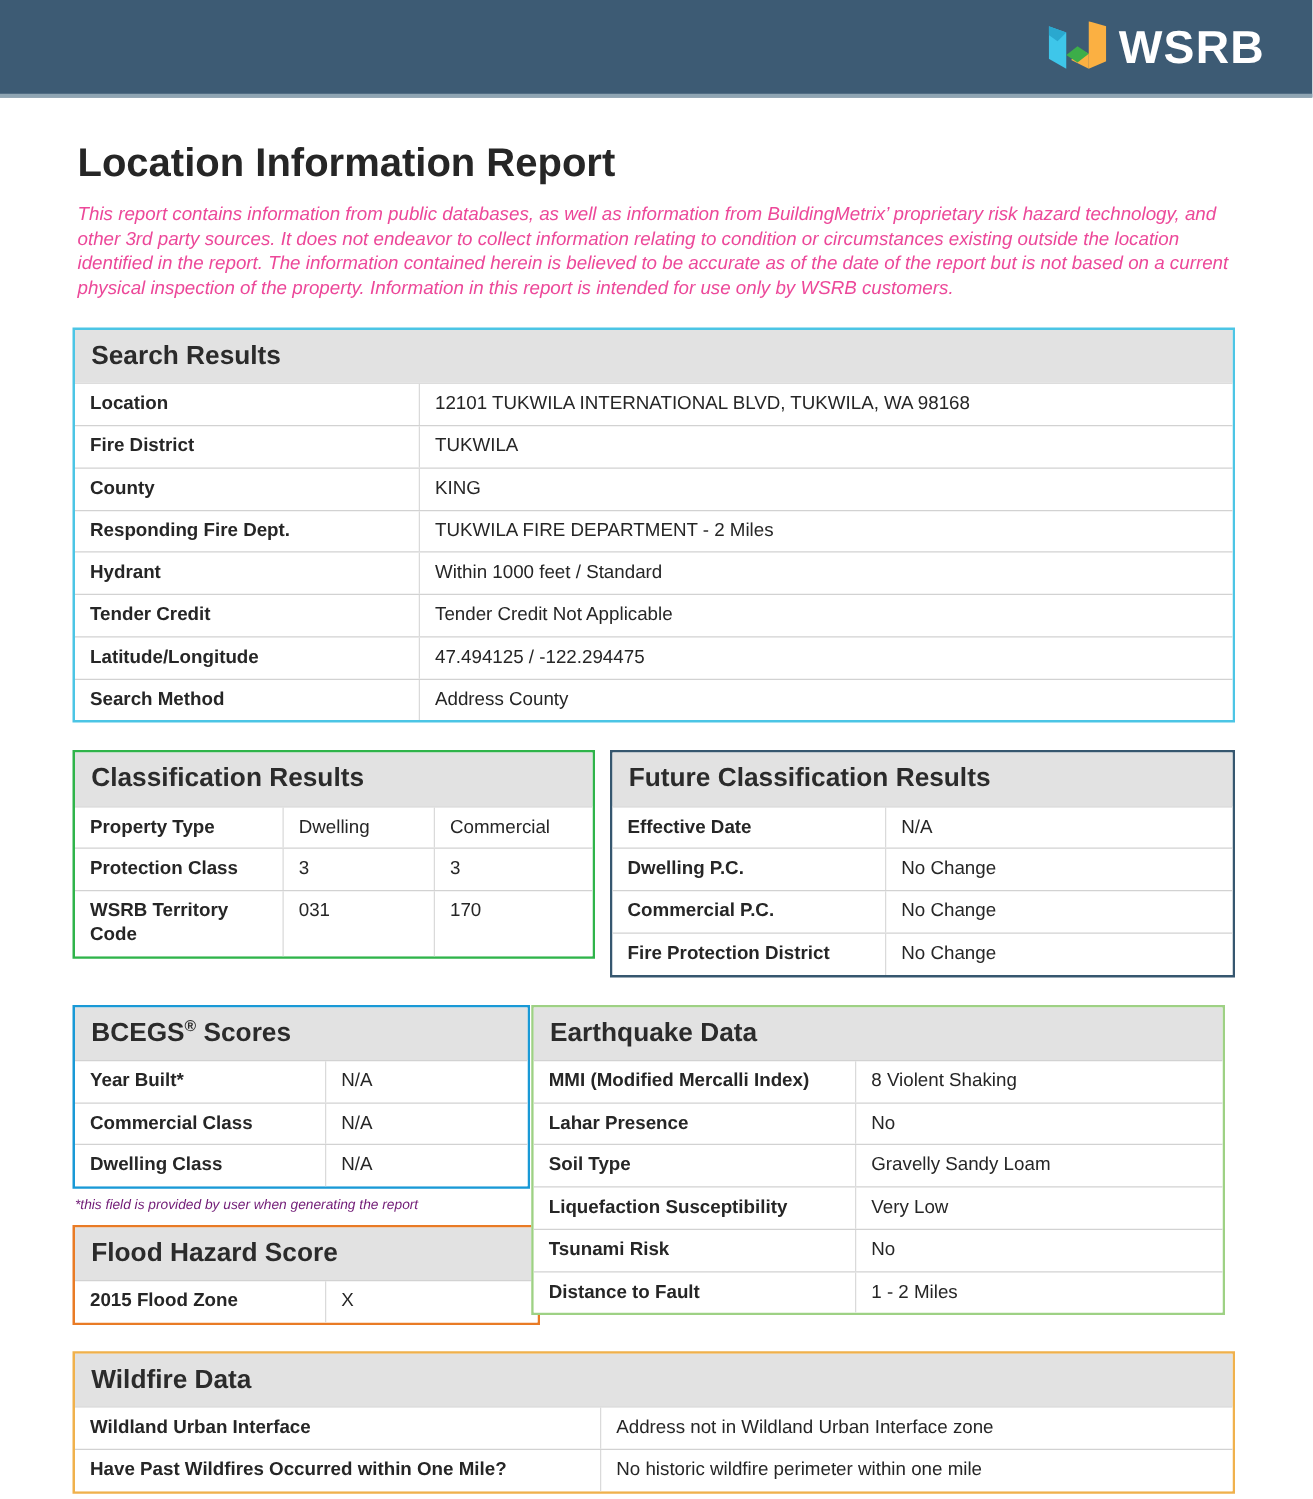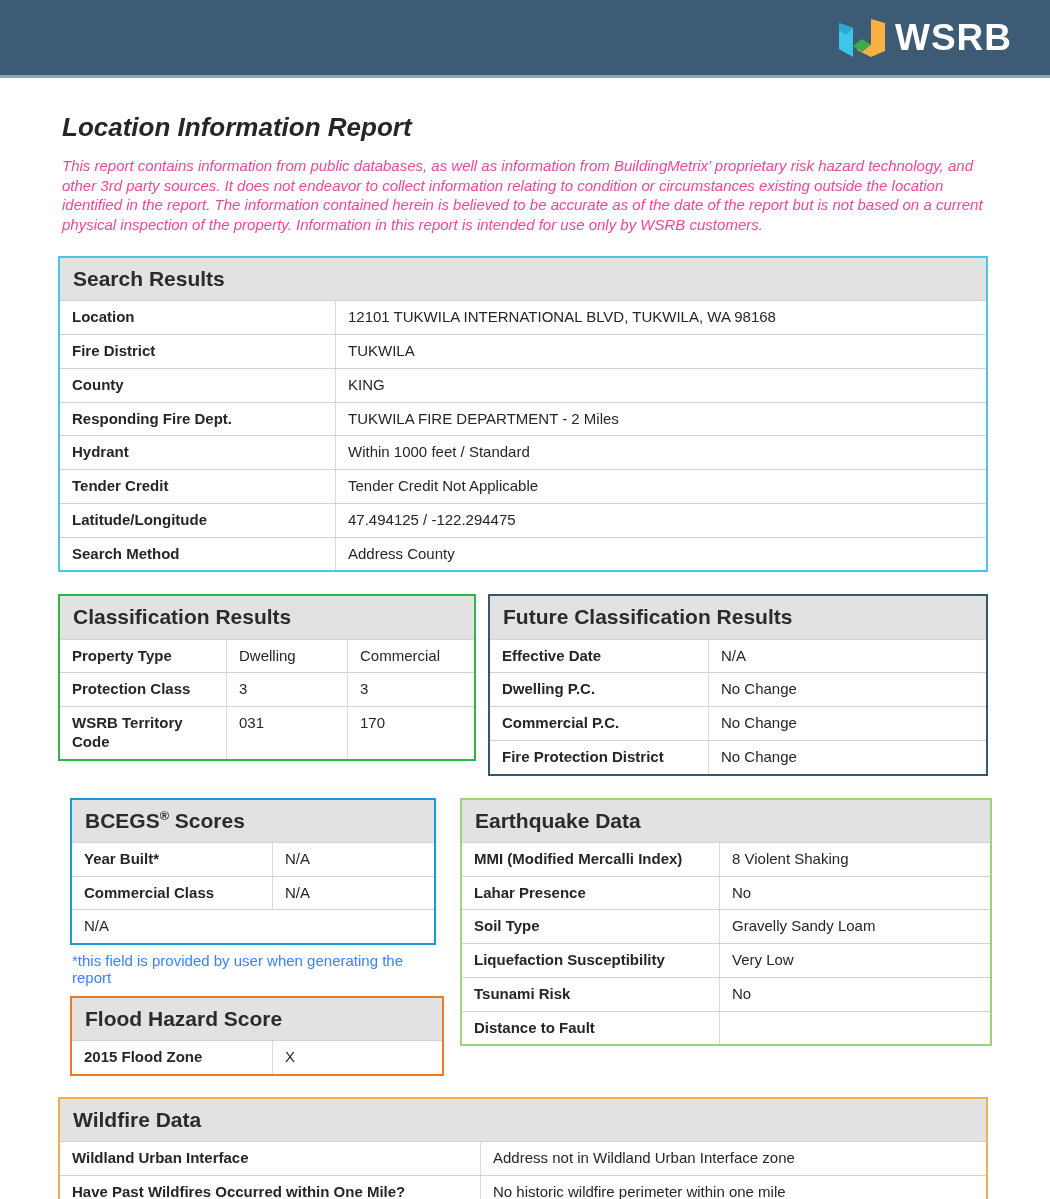--- a/index.html
+++ b/index.html
@@ -2,26 +2,26 @@
 <html><head>
 <meta charset="utf-8">
 <style>
   * { margin:0; padding:0; box-sizing:border-box; }
   html, body { width:1050px; background:#ffffff; }
   body { font-family:"Liberation Sans", sans-serif; color:#262626; }
 
   
   .topbar { height:78px; background:#3d5b74; border-bottom:3px solid #8fa5b3;
             display:flex; align-items:center; justify-content:flex-end; padding:0 38px; }
-  .brand { display:flex; align-items:flex-end; gap:10px; }
+  .brand { display:flex; align-items:flex-start; gap:10px; }
   .brand-text { color:#ffffff; font-size:37px; font-weight:bold; letter-spacing:1px; }
 
   .content { padding:0 58px 30px 58px; }
 
-  .page-title { font-size:26px; font-weight:bold; color:#262626; padding:34px 4px 13px 4px;font-style:italic; }
+  .page-title { font-size:32px; font-weight:bold; color:#262626; padding:34px 4px 13px 4px; }
   .disclaimer { font-style:italic; font-size:15px; line-height:1.3; color:#ec4899;
                 padding:0 4px; width:940px; margin-bottom:22px; }
 
   
   .box { border:2px solid #be185d; background:#fff; }
   .box-header { background:#e2e2e2; font-size:21px; font-weight:bold; color:#2b2b2b;
                 padding:8px 13px; line-height:1.25; }
   .box-header sup { font-size:60%; }
   .trow { display:flex; border-top:1px solid #d2d2d2; background:#fff; }
   .tcell { padding:7px 12px; font-size:15px; line-height:1.25; }
@@ -33,25 +33,25 @@
   .search .tlabel { width:276px; }
 
   .row2 { display:flex; gap:12px; align-items:flex-start; margin-top:22px; }
   .classif { width:418px; border-color:#2fb44a; }
   .classif .c1 { width:167px; font-weight:bold; border-right:1px solid #dadada; }
   .classif .c2 { width:121px; border-right:1px solid #dadada; }
   .classif .c3 { flex:1; }
   .future  { width:500px; border-color:#36576f; }
   .future .tlabel { width:219px; }
 
-  .row3 { display:flex; gap:24px; align-items:flex-start; margin-top:22px;margin-left:12px; }
+  .row3 { display:flex; gap:1px; align-items:flex-start; margin-top:22px; }
   .col-left { width:366px; }
   .bcegs { width:366px; border-color:#1999d6; }
   .bcegs .tlabel { width:201px; }
-  .footnote { font-size:15px; color:#3b82f6; padding:7px 2px 10px 2px; }
+  .footnote { font-style:italic; font-size:11px; color:#701a75; padding:7px 2px 10px 2px; }
   .flood { width:374px; border-color:#e97b25; }
   .flood .tlabel { width:201px; }
   .quake { width:555px; border-color:#9ed184; }
   .quake .tlabel { width:258px; }
 
   .wildfire { width:930px; border-color:#f0b14c; margin-top:21px; }
   .wildfire .tlabel { width:421px; }
 </style>
 </head>
 <body>
@@ -163,20 +163,21 @@
         <div class="box-header"><span>BCEGS</span><sup>®</sup><span> Scores</span></div>
         <div class="trow">
           <div class="tcell tlabel">Year Built*</div>
           <div class="tcell tvalue">N/A</div>
         </div>
         <div class="trow">
           <div class="tcell tlabel">Commercial Class</div>
           <div class="tcell tvalue">N/A</div>
         </div>
         <div class="trow">
+          <div class="tcell tlabel">Dwelling Class</div>
           <div class="tcell tvalue">N/A</div>
         </div>
       </section>
 
       <div class="footnote">*this field is provided by user when generating the report</div>
 
       <section class="box flood">
         <div class="box-header">Flood Hazard Score</div>
         <div class="trow">
           <div class="tcell tlabel">2015 Flood Zone</div>
@@ -202,20 +203,21 @@
       <div class="trow">
         <div class="tcell tlabel">Liquefaction Susceptibility</div>
         <div class="tcell tvalue">Very Low</div>
       </div>
       <div class="trow">
         <div class="tcell tlabel">Tsunami Risk</div>
         <div class="tcell tvalue">No</div>
       </div>
       <div class="trow">
         <div class="tcell tlabel">Distance to Fault</div>
+        <div class="tcell tvalue">1 - 2 Miles</div>
       </div>
     </section>
 
   </div>
 
   <section class="box wildfire">
     <div class="box-header">Wildfire Data</div>
     <div class="trow">
       <div class="tcell tlabel">Wildland Urban Interface</div>
       <div class="tcell tvalue">Address not in Wildland Urban Interface zone</div>

